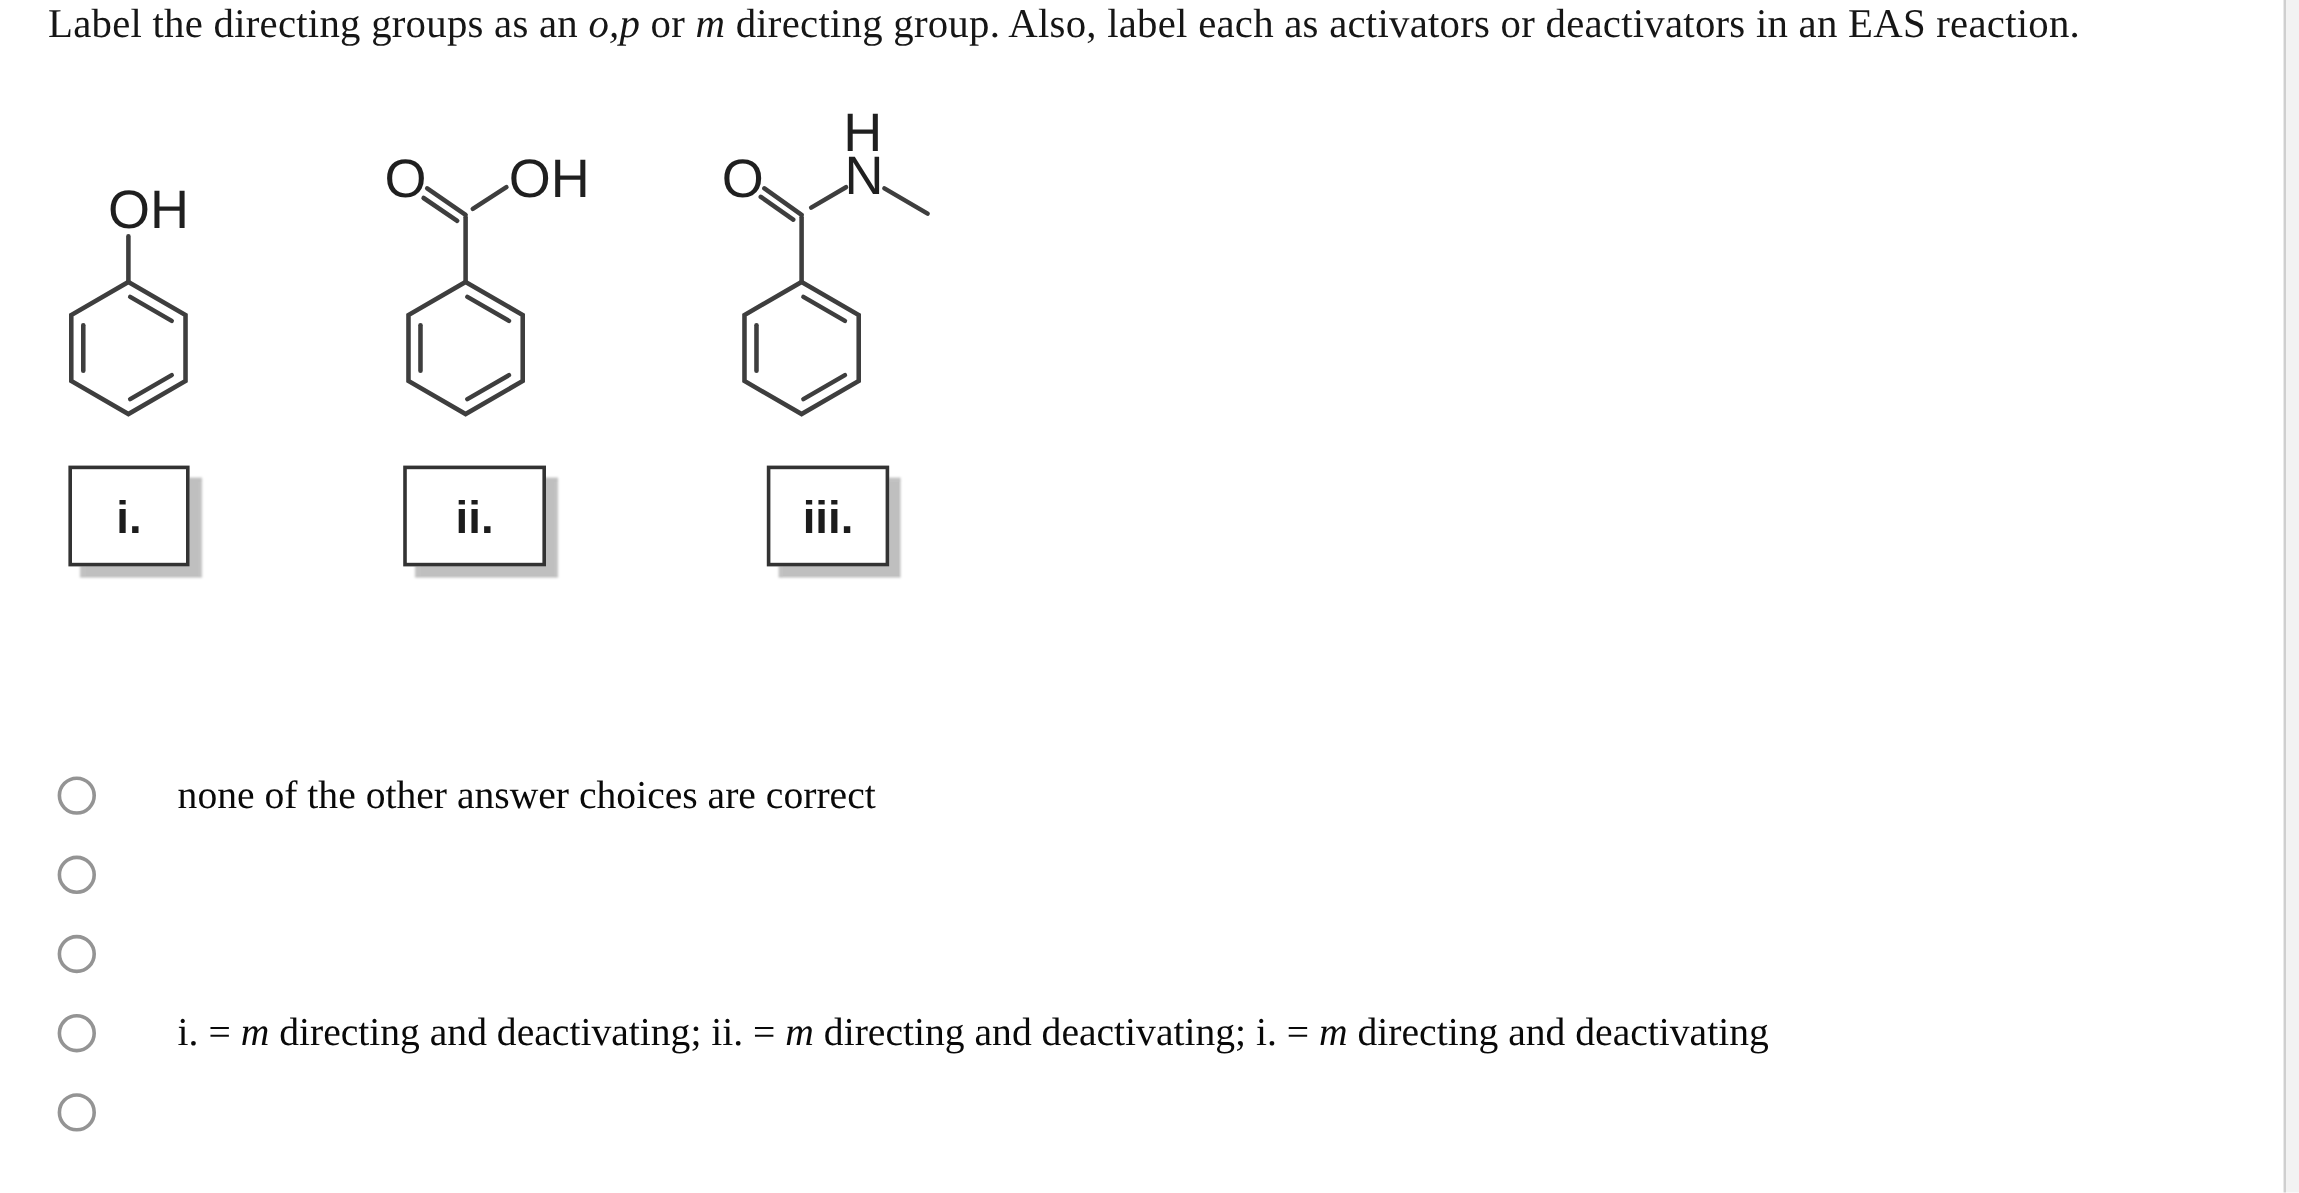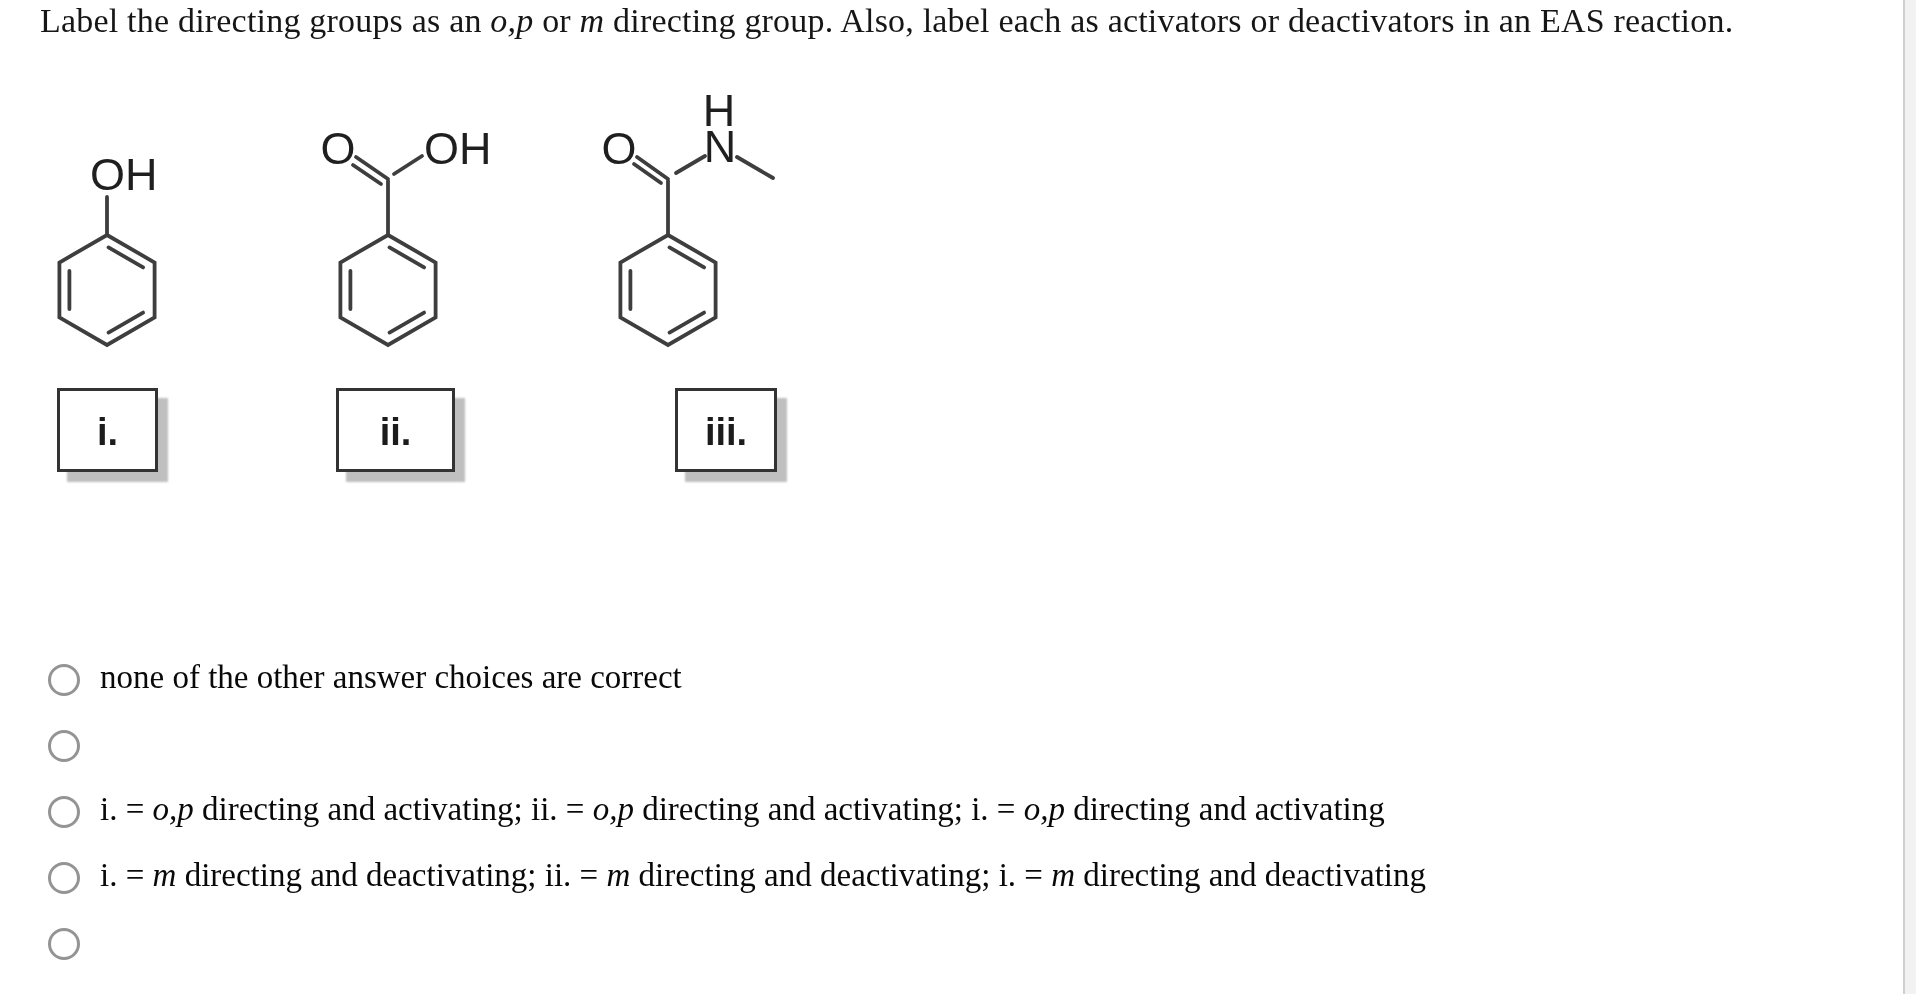--- a/index.html
+++ b/index.html
@@ -41,29 +41,29 @@
   .abox{
     position:absolute;top:388px;width:102px;height:84px;
     background:#ffffff;
     border:3px solid var(--box-border);
     box-shadow:10px 10px 2px var(--box-shadow);
     display:flex;align-items:center;justify-content:center;
     box-sizing:border-box;
   }
   #abox-1{left:57px;width:101px;}
   #abox-2{left:336px;width:119px;}
-  #abox-3{left:639px;width:102px;margin-left:36px;}
+  #abox-3{left:639px;width:102px;}
   .abox .abox-label{
     font-family:"Liberation Sans", sans-serif;
     font-weight:bold;font-size:38px;color:#1c1c1c;
     transform:translateY(2px);
   }
   .options{position:absolute;left:48px;top:630px;width:1840px;}
   .option{
-    display:flex;align-items:flex-end;height:66px;cursor:pointer;
+    display:flex;align-items:center;height:66px;cursor:pointer;gap:48px;
   }
   .radio{
     flex:0 0 auto;width:32px;height:32px;border-radius:50%;
     border:3px solid var(--radio-border);background:#fff;
     box-sizing:border-box;
   }
   .option-text{
     margin-left:20px;font-size:33px;color:#090909;white-space:nowrap;
   }
   .edge-strip{
@@ -137,21 +137,20 @@
   <div class="options">
     <label class="option">
       <span class="radio"></span>
       <span class="option-text"><span>none of the other answer choices are correct</span></span>
     </label>
     <label class="option">
       <span class="radio"></span>
     </label>
     <label class="option">
       <span class="radio"></span>
-      <span class="option-text"><span>i. = </span><i>o,p</i><span> directing and activating; ii. = </span><i>o,p</i><span> directing and activating; i. = </span><i>o,p</i><span> directing and activating</span></span>
     </label>
     <label class="option">
       <span class="radio"></span>
       <span class="option-text"><span>i. = </span><i>m</i><span> directing and deactivating; ii. = </span><i>m</i><span> directing and deactivating; i. = </span><i>m</i><span> directing and deactivating</span></span>
     </label>
     <label class="option">
       <span class="radio"></span>
     </label>
   </div>
 

